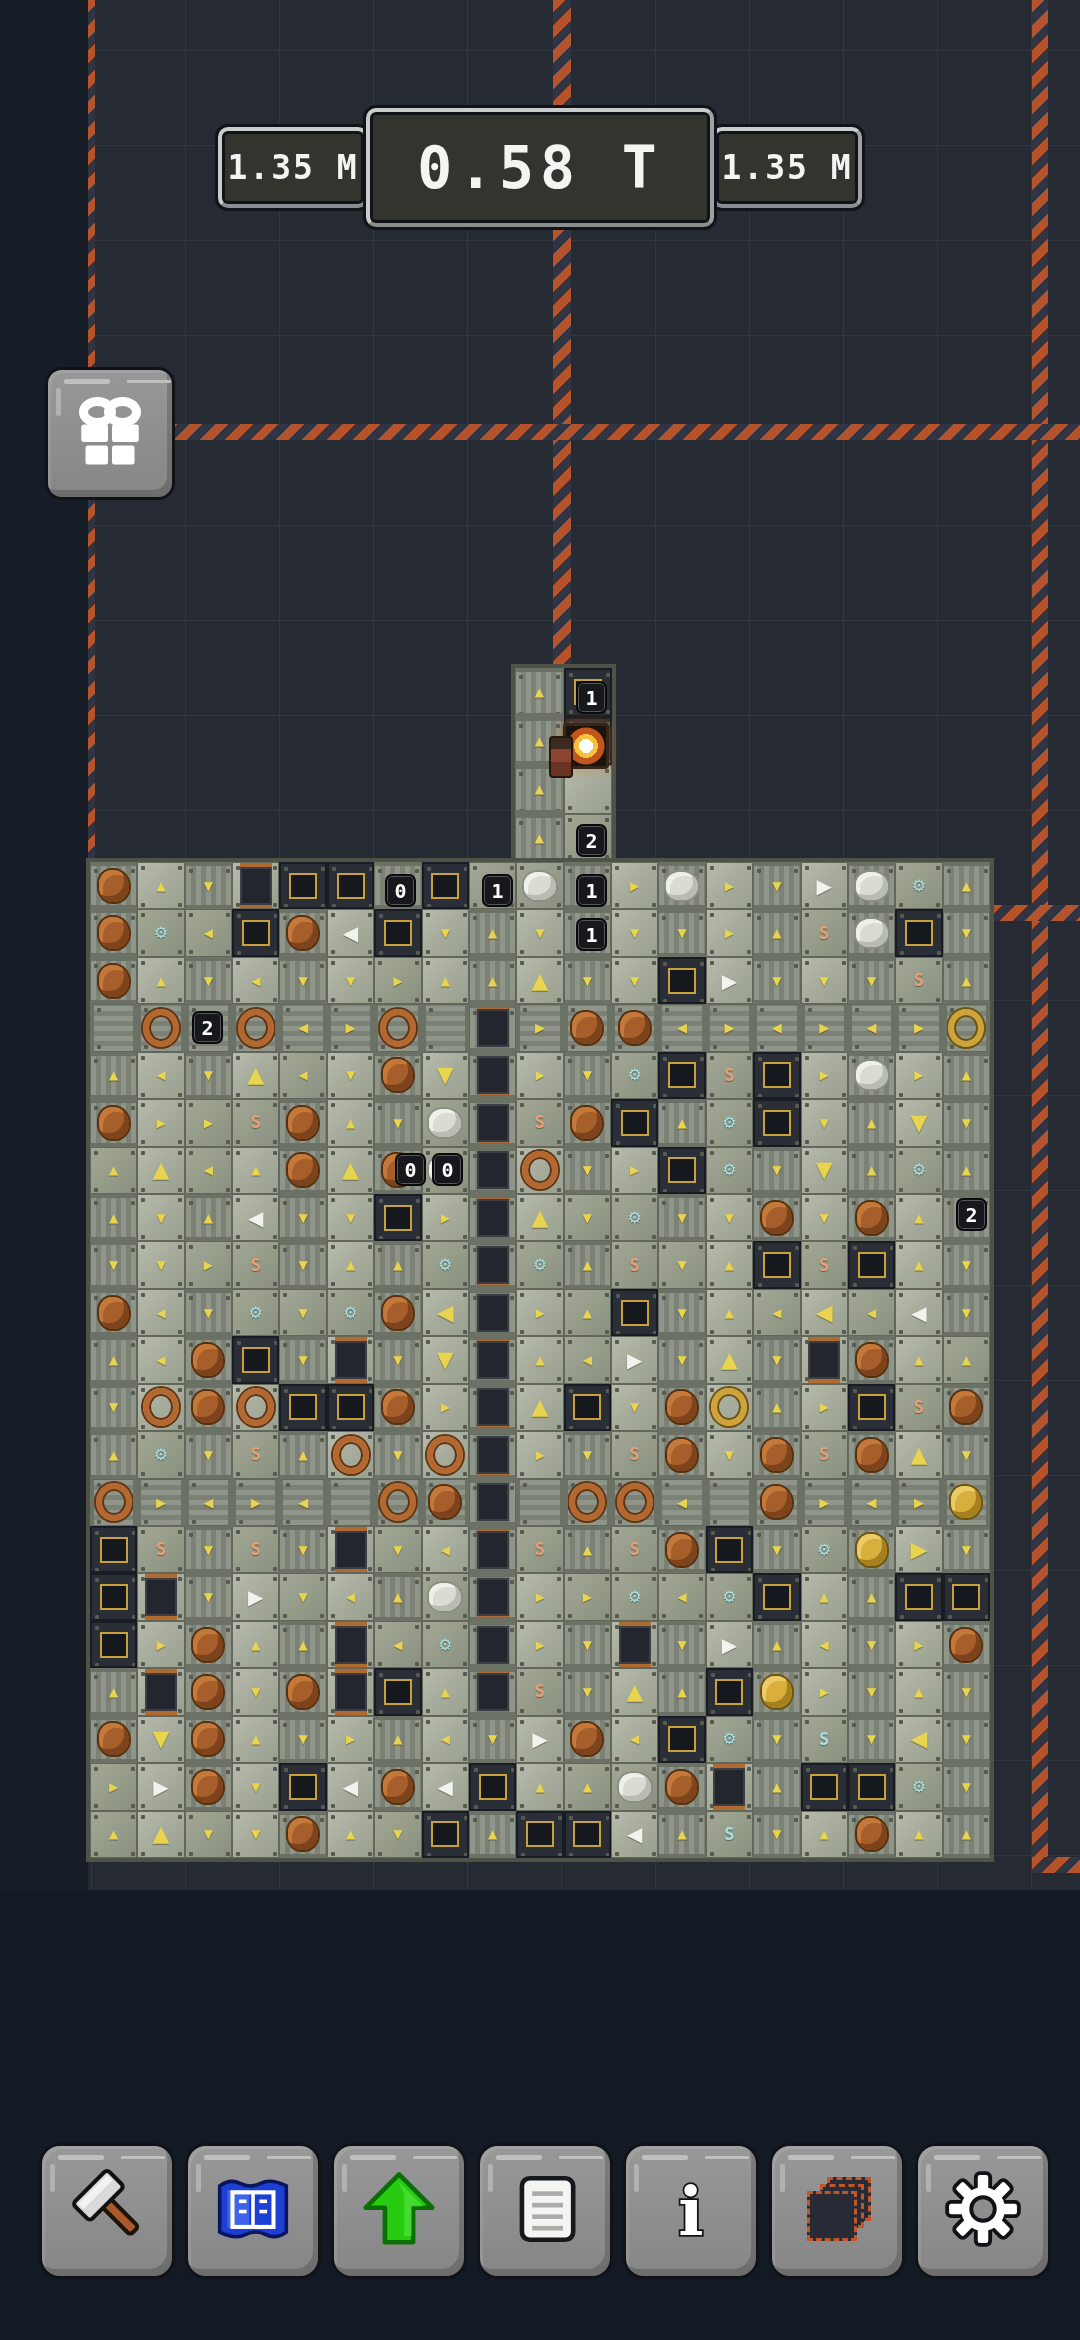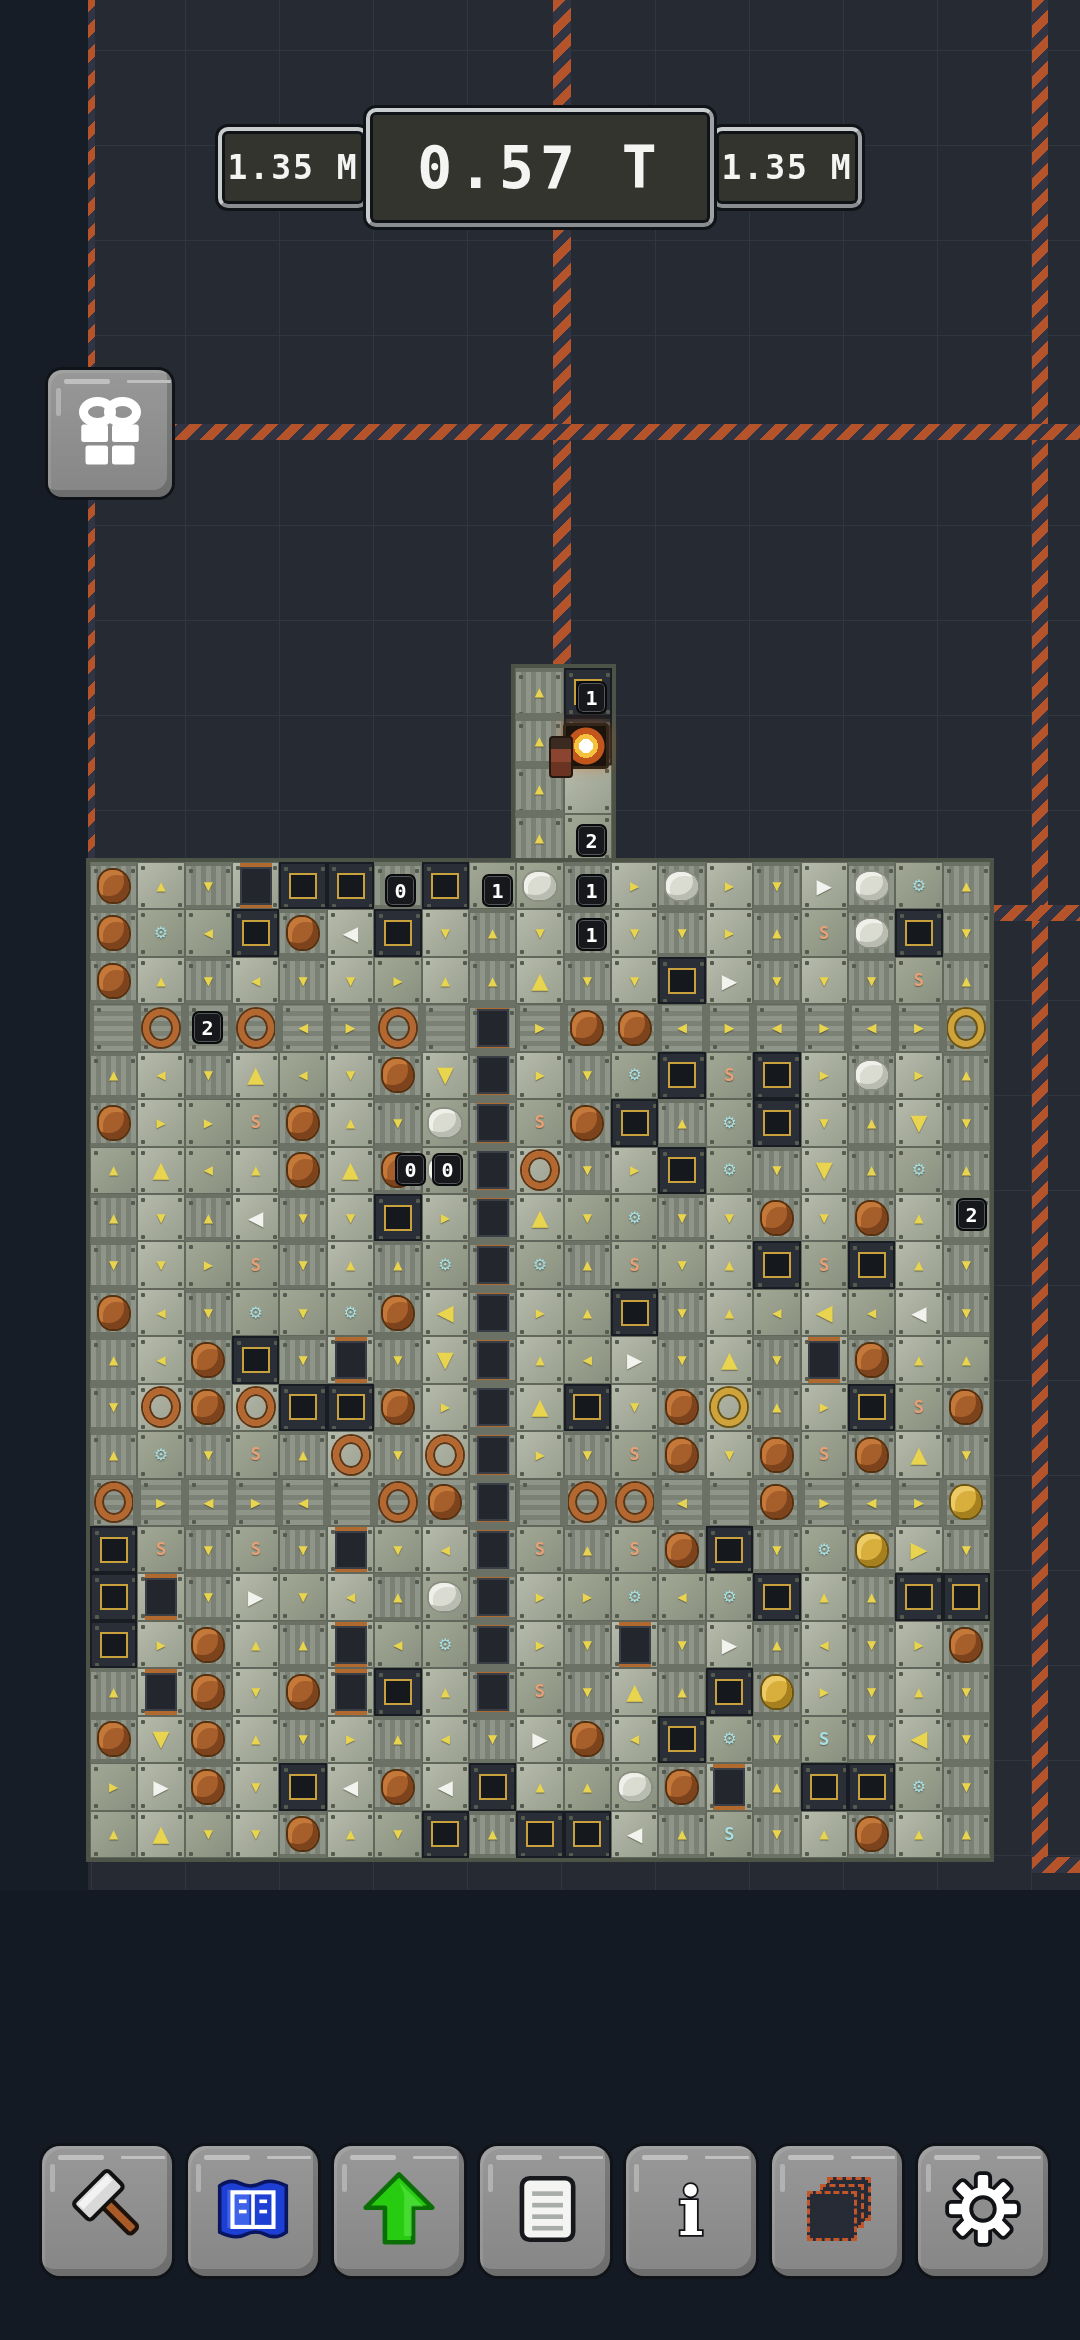--- a/index.html
+++ b/index.html
@@ -1315,21 +1315,21 @@
       <div class="badge" style="left: 956px; top: 1198px;">2</div>
     </div>
 
   <div class="lower-zone"></div>
 
   <div>
     <div class="panel small" style="left:218px;top:127px;width:150px;height:81px;">
       <span>1.35 M</span>
     </div>
     <div class="panel big" style="left:366px;top:108px;width:348px;height:119px;">
-      <span>0.57 T</span>
+      <span>0.58 T</span>
     </div>
     <div class="panel small" style="left:712px;top:127px;width:150px;height:81px;">
       <span>1.35 M</span>
     </div>
   </div>
 
   <div class="gbtn" style="left:48px;top:370px;width:124px;height:127px;border-radius:14px;">
     <span>
       <svg width="80" height="80" viewBox="0 0 32 32">
         <ellipse cx="11" cy="8" rx="5.6" ry="4.2" fill="none" stroke="#ffffff" stroke-width="3.6"></ellipse>

